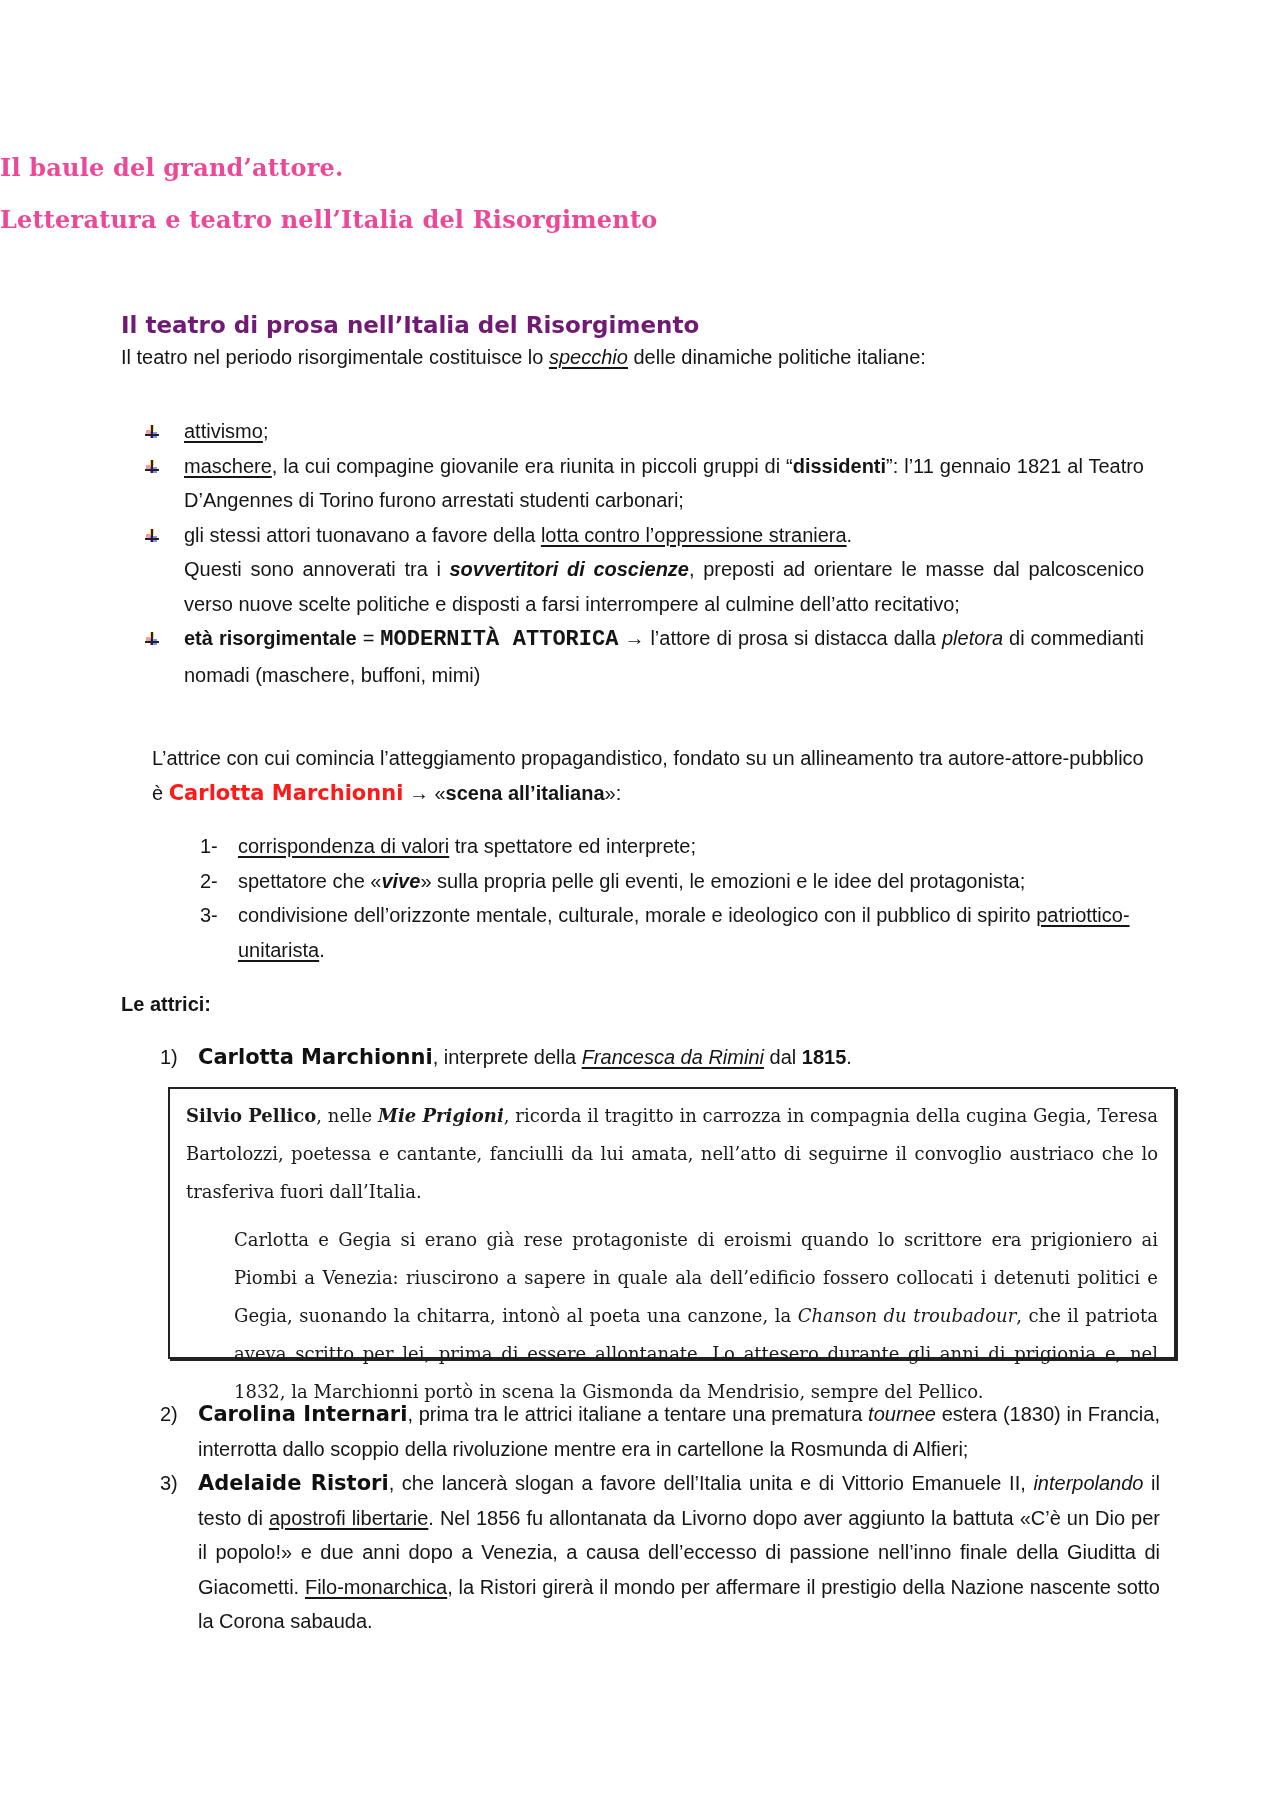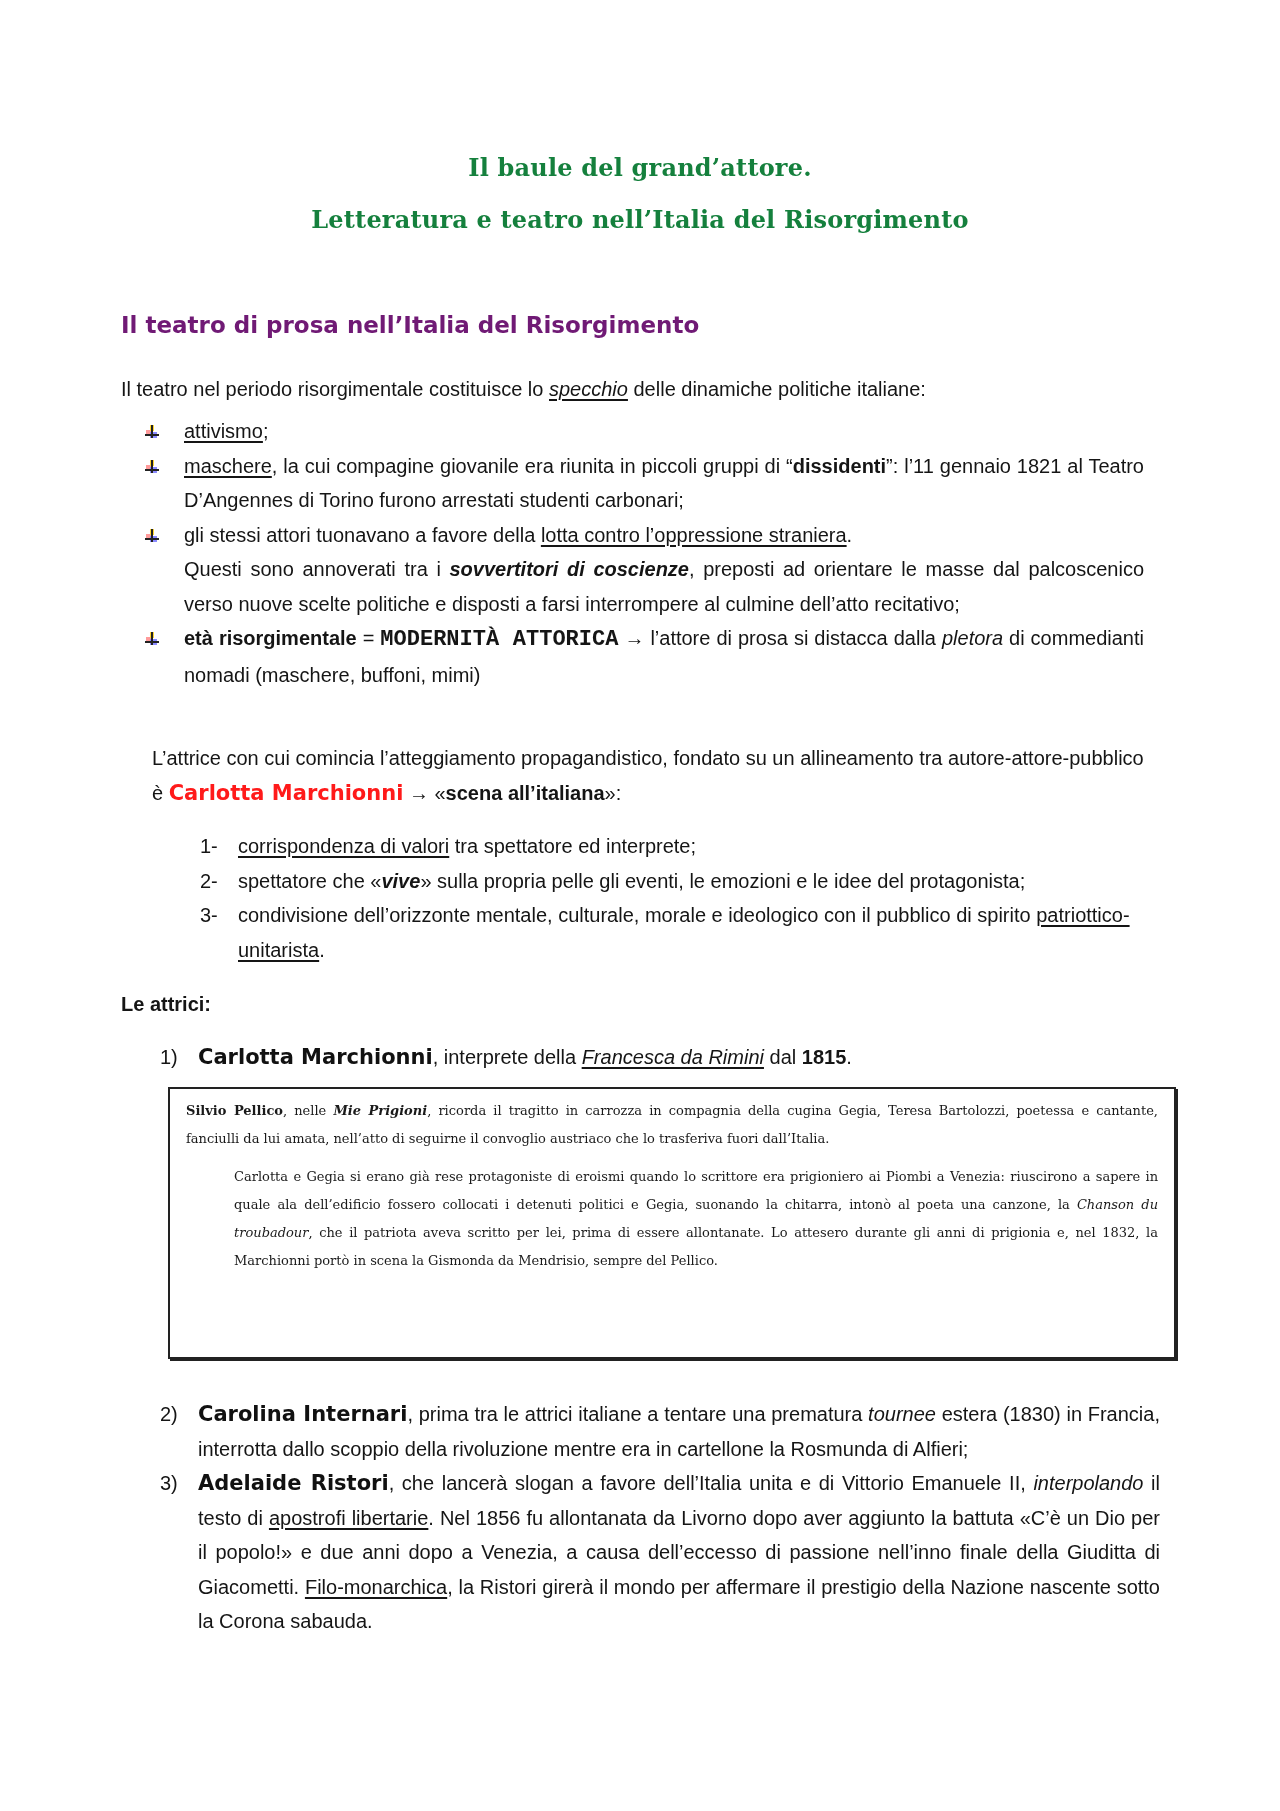--- a/index.html
+++ b/index.html
@@ -1,21 +1,21 @@
 <!DOCTYPE html>
 <html><head>
 <meta charset="utf-8">
 <style>
   html, body { margin: 0; padding: 0; background: #ffffff; }
   body { width: 1280px; height: 1811px; position: relative; overflow: hidden;
          font-family: "Liberation Sans", sans-serif; color: #111; }
   .page { position: absolute; left: 0; top: 0; width: 1280px; height: 1811px; }
 
-  .title { position: absolute; left: 0; width: 1280px; text-align: center;
-           font-family: "DejaVu Serif", serif; font-weight: bold; color: #15803d;
+  .title { position: absolute; left: 0; width: 1280px; 
+           font-family: "DejaVu Serif", serif; font-weight: bold; color: #ec4899;
            font-size: 24px; letter-spacing: 0.2px; }
   .title.t1 { top: 153px; }
   .title.t2 { top: 205px; }
 
   .h2 { position: absolute; left: 121px; top: 312px;
         font-family: "DejaVu Sans", sans-serif; font-weight: bold; font-size: 23px; color: #701a75; }
 
   .body { font-family: "Liberation Sans", sans-serif; font-size: 20px; line-height: 34.5px; color: #151515; }
   .p { position: absolute; }
   .just { text-align: justify; text-align-last: left; }
@@ -32,35 +32,35 @@
   .red-name { font-family: "DejaVu Sans", sans-serif; font-weight: bold; color: #ff1a1a; font-size: 21px; }
   .name-bold { font-family: "DejaVu Sans", sans-serif; font-weight: bold; font-size: 21px; color: #111; }
 
   .numlist { position: absolute; left: 200px; width: 960px; }
   .numitem { position: relative; padding-left: 38px; }
   .numitem .num { position: absolute; left: 0; top: 0; }
 
   .quote-box { position: absolute; left: 168px; top: 1087px; width: 1008px; height: 272px;
                border: 2px solid #222; box-shadow: 2px 2px 0 #222; box-sizing: border-box;
                padding: 8px 16px 8px 16px;
-               font-family: "DejaVu Serif", serif; font-size: 13px; line-height: 28px; color: #1a1a1a; }
+               font-family: "DejaVu Serif", serif; font-size: 18px; line-height: 38px; color: #1a1a1a; }
   .quote-box .qp { text-align: justify; text-align-last: left; margin: 0; }
   .quote-box .qp + .qp { margin-top: 10px; margin-left: 48px; }
 </style>
 </head>
 <body>
 
 <div class="page">
 
   <div class="title t1">Il baule del grand’attore.</div>
   <div class="title t2">Letteratura e teatro nell’Italia del Risorgimento</div>
 
   <div class="h2">Il teatro di prosa nell’Italia del Risorgimento</div>
 
-  <div class="p body" style="left:121px; top:372px;">
+  <div class="p body" style="left:121px; top:340px;">
     <span>Il teatro nel periodo risorgimentale costituisce lo </span><u><i>specchio</i></u><span> delle dinamiche politiche italiane:</span>
   </div>
 
   <div class="bullet-list body">
     <div class="bullet">
       <svg class="icon" viewBox="0 0 16 16">
         <rect x="2" y="6" width="6" height="6" fill="#ff9a9a"></rect>
         <rect x="6" y="1" width="4" height="6" fill="#ffd633"></rect>
         <rect x="6" y="8" width="7" height="6" fill="#8a8aff"></rect>
         <rect x="7" y="1" width="2" height="13" fill="#222"></rect>

